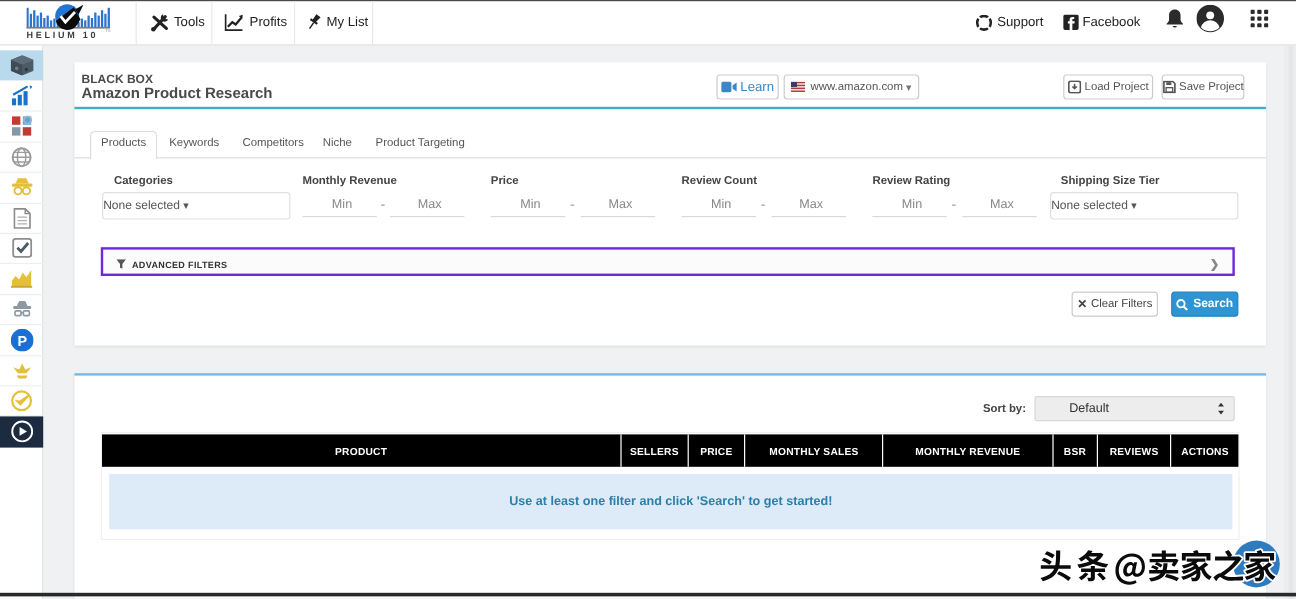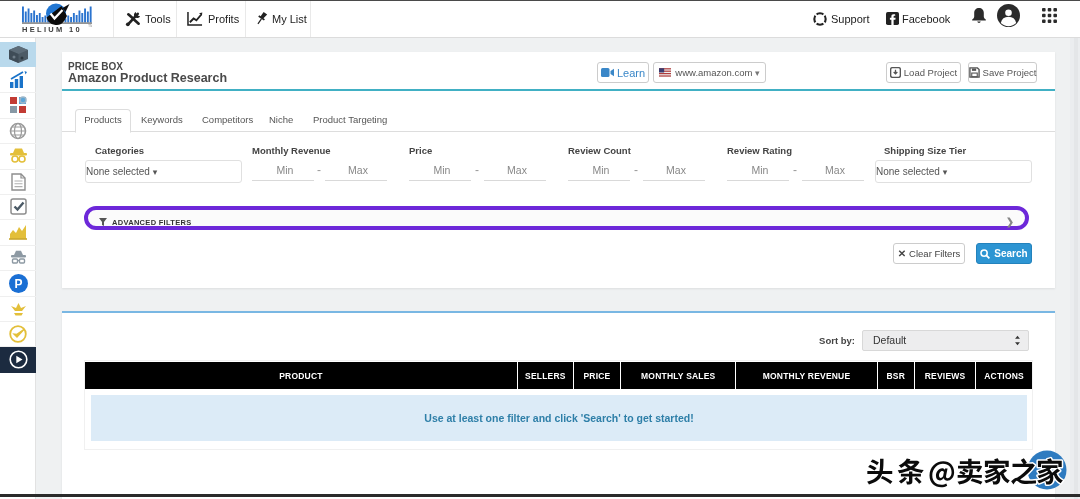--- a/index.html
+++ b/index.html
@@ -19,21 +19,21 @@
 #card1{left:62px;top:52px;width:993px;height:236px;background:#fff;box-shadow:0 1px 2px rgba(0,0,0,.08);}
 #hdrstrip{left:0;top:0;width:993px;height:37px;border-bottom:2px solid #41b0c4;position:absolute;}
 .btn{position:absolute;height:21px;box-sizing:border-box;border:1px solid #ccc;border-radius:3px;background:#fff;font-size:10px;color:#555;display:flex;align-items:center;justify-content:center;white-space:nowrap;}
 #tabrow{left:0;top:57px;width:993px;height:22px;position:absolute;border-bottom:1px solid #ddd;}
 .tab{position:absolute;font-size:9.5px;color:#555;top:5px;white-space:nowrap;}
 #activetab{left:13px;top:0px;width:54px;height:22px;border:1px solid #ddd;border-bottom:1px solid #fff;border-radius:4px 4px 0 0;background:#fff;text-align:center;line-height:20px;font-size:9.5px;color:#555;position:absolute;}
 .flabel{position:absolute;font-size:9.5px;font-weight:bold;color:#444;top:0px;white-space:nowrap;}
 .uinput{position:absolute;width:62px;height:21px;border-bottom:1px solid #d9d9d9;font-size:10.5px;color:#888;padding-left:4px;box-sizing:border-box;line-height:21px;text-align:center;}
 .dash{position:absolute;color:#999;font-size:12px;}
 .seldd{position:absolute;height:23px;border:1px solid #e0e0e0;border-radius:3px;background:#fff;font-size:10px;color:#555;text-align:left;line-height:21px;box-sizing:border-box;}
-#advbar{left:22px;top:154px;width:945px;height:24px;background:#fbfbfb;border:4px solid #6d28d9;border-radius:12px;position:absolute;box-sizing:border-box;}
+#advbar{left:22px;top:154px;width:945px;height:24px;background:#fbfbfb;border:2px solid #6d28d9;border-radius:0;position:absolute;box-sizing:border-box;}
 
 #card2{left:62px;top:311px;width:993px;height:188px;background:#fff;border-top:2px solid #79b7e3;box-sizing:border-box;box-shadow:0 1px 2px rgba(0,0,0,.08);}
 #tablebox{position:absolute;left:22px;top:47px;width:949px;height:90px;border:1px solid #f0f0f0;box-sizing:border-box;}
 #thead{position:absolute;left:0px;top:1px;width:947px;height:27px;background:#000;display:flex;}
 .th{color:#fff;font-size:8.5px;font-weight:bold;display:flex;align-items:center;justify-content:center;border-right:1px solid #fff;box-sizing:border-box;letter-spacing:.2px;}
 #infobox{position:absolute;left:6px;top:34px;width:936px;height:46px;background:#dcebf7;display:flex;align-items:center;justify-content:center;color:#2e7fa8;font-size:10.5px;font-weight:bold;}
 #botline{left:0;top:494px;width:1080px;height:3px;background:#2a2a2a;}
 </style>
 </head>
 <body>
@@ -239,21 +239,21 @@
 <div class="scell" style="top:308.8px;background:#1c2b40;border-bottom:none;height:26px;">
       <svg width="19" height="19" viewBox="0 0 19 19">
         <circle cx="9.5" cy="9.5" r="8.3" fill="none" stroke="#fff" stroke-width="1.6"></circle>
         <path d="M7.3 5.8 L13.5 9.5 L7.3 13.2z" fill="#fff"></path>
       </svg>
     </div>
   </div>
 
 <div class="abs" id="card1">
   <div id="hdrstrip"></div>
-  <div class="abs" style="left:6px;top:9px;font-size:10px;font-weight:bold;color:#4a4a4a;">PRICE BOX</div>
+  <div class="abs" style="left:6px;top:9px;font-size:10px;font-weight:bold;color:#4a4a4a;">BLACK BOX</div>
   <div class="abs" style="left:6px;top:19px;font-size:12.5px;font-weight:bold;color:#4a4a4a;">Amazon Product Research</div>
   <div class="btn" style="left:535px;top:10px;width:52px;color:#3a87c8;font-size:11px;">
     <svg width="13" height="9" viewBox="0 0 13 9" style="margin-right:3px;">
         <rect x="0" y="0" width="8.5" height="9" rx="1.5" fill="#3a87c8"></rect>
         <path d="M9.5 3 L13 .8 V8.2 L9.5 6z" fill="#3a87c8"></path>
       </svg>Learn</div>
   <div class="btn" style="left:591px;top:10px;width:113px;font-size:9.5px;">
     <svg width="12" height="9" viewBox="0 0 14 10" style="margin-right:4px;flex-shrink:0;">
         <rect width="14" height="10" fill="#eee"></rect>
         <g fill="#b03a3a">
@@ -320,21 +320,21 @@
   <div class="btn" style="left:831px;top:191px;width:72px;color:#444;font-size:9.5px;"><b style="font-size:10px;margin-right:3px;">✕</b>Clear Filters</div>
   <div class="btn" style="left:914px;top:191px;width:56px;background:#2d95d3;border-color:#2382bc;color:#fff;font-size:10px;font-weight:bold;">
     <svg width="10" height="10" viewBox="0 0 11 11" style="margin-right:4px;">
         <circle cx="4.5" cy="4.5" r="3.4" fill="none" stroke="#fff" stroke-width="1.7"></circle>
         <path d="M7 7 L10.3 10.3" stroke="#fff" stroke-width="1.9"></path>
       </svg>Search</div>
 </div>
 
 <div class="abs" id="card2">
   <div class="abs" style="right:200px;top:22px;font-size:9.5px;font-weight:bold;color:#444;white-space:nowrap;">Sort by:</div>
-  <div class="abs" style="left:800px;top:17px;width:167px;height:21px;background:#ededee;border:1px solid #d8d8d8;border-radius:2px;box-sizing:border-box;font-size:10.5px;color:#333;line-height:19px;padding-left:10px;">Default
+  <div class="abs" style="left:800px;top:17px;width:167px;height:21px;background:#ededee;border:1px solid #d8d8d8;border-radius:2px;box-sizing:border-box;font-size:10.5px;color:#333;line-height:19px;padding-left:28px;">Default
     <svg width="7" height="11" viewBox="0 0 8 12" style="position:absolute;right:7px;top:4px;">
         <path d="M4 .5 L6.8 4 H1.2z" fill="#333"></path>
         <path d="M4 11.5 L6.8 8 H1.2z" fill="#333"></path>
       </svg>
   </div>
   <div id="tablebox">
     <div id="thead">
       <div class="th" style="width:466px;">PRODUCT</div>
       <div class="th" style="width:60px;">SELLERS</div>
       <div class="th" style="width:51px;">PRICE</div>

